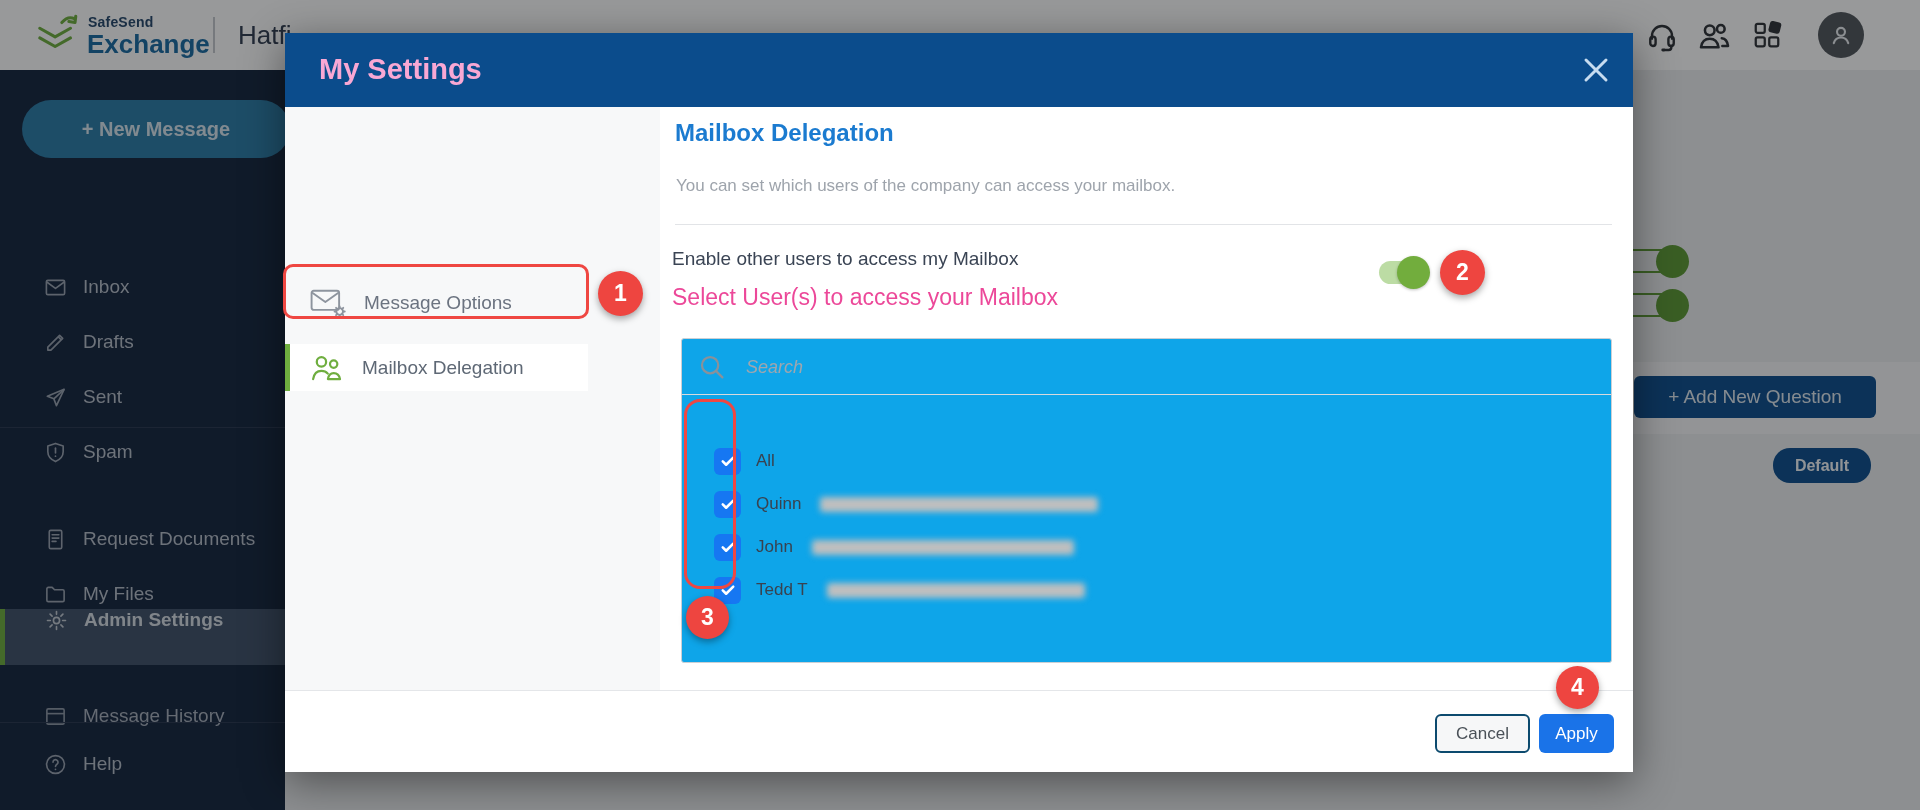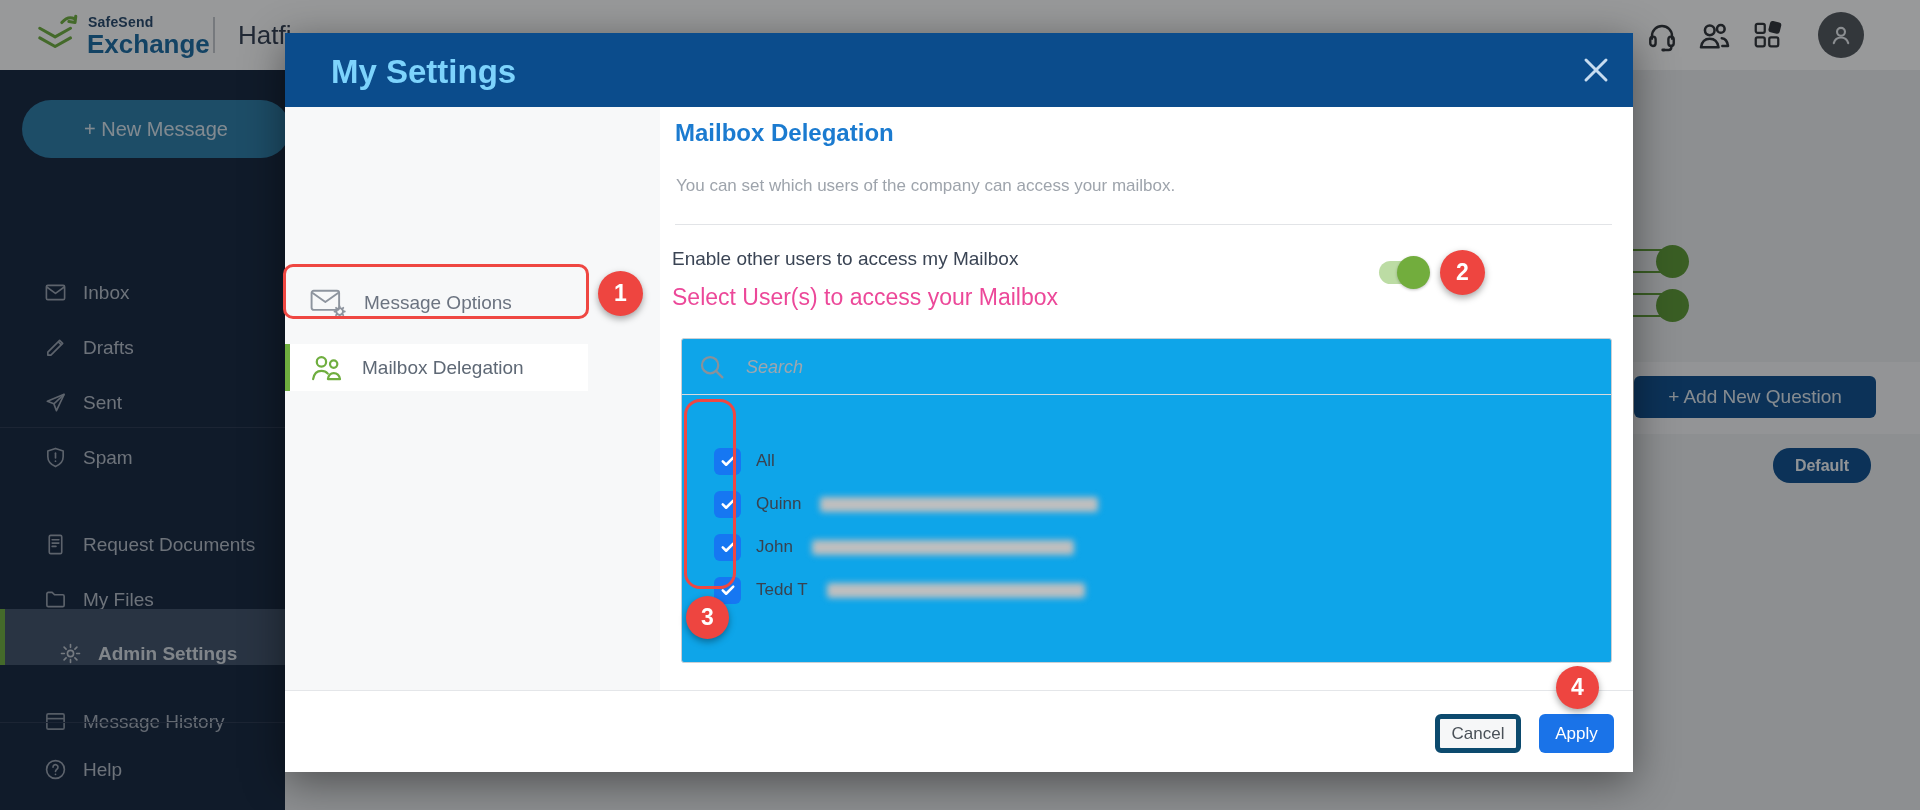--- a/index.html
+++ b/index.html
@@ -14,45 +14,45 @@
   .brand-line2{position:absolute;left:87px;top:29px;font-size:26px;font-weight:700;color:#1A6BA3;}
   .vsep{position:absolute;left:213px;top:17px;width:2px;height:36px;background:#C5C9CE;}
   .workspace{position:absolute;left:238px;top:20px;font-size:26px;color:#323E52;white-space:nowrap;}
   .top-icon{position:absolute;top:20px;color:#2F3237;}
   #avatar{position:absolute;left:1818px;top:12px;width:46px;height:46px;border-radius:50%;background:#51565C;
           display:flex;align-items:center;justify-content:center;}
 
   
   #sidebar{position:absolute;left:0;top:70px;width:285px;height:740px;background:#16263F;z-index:10;}
   #new-message{position:absolute;left:22px;top:30px;width:268px;height:58px;border-radius:29px;background:#2C7CA8;
-               color:#D8E5EE;font-size:20px;display:flex;align-items:center;justify-content:center;white-space:nowrap;}
-  .side-item{position:absolute;left:44px;height:28px;display:flex;align-items:flex-end;gap:16px;
+               color:#D8E5EE;font-size:20px;display:flex;align-items:center;justify-content:center;white-space:nowrap;font-weight:bold;}
+  .side-item{position:absolute;left:44px;height:28px;display:flex;align-items:flex-start;gap:16px;
              color:#B6BEC9;font-size:19px;white-space:nowrap;}
   .side-item svg{flex:0 0 auto;}
   .side-item.active{left:0;width:285px;height:56px;background:#41526A;border-left:5px solid #6FAE3F;
-                    padding-left:54px;box-sizing:border-box;font-weight:700;color:#D6DCE3;}
+                    padding-left:40px;box-sizing:border-box;font-weight:700;color:#D6DCE3;}
   .side-div{position:absolute;left:0;width:285px;height:1px;background:#2A3850;}
 
   
   .bg-track{position:absolute;width:62px;height:24px;border:2px solid #5E9A35;border-radius:13px;box-sizing:border-box;}
   .bg-knob{position:absolute;width:33px;height:33px;border-radius:50%;background:#5E9A35;}
   #bg-panel{position:absolute;left:1628px;top:362px;width:292px;height:72px;background:#F6F7F8;}
   #bg-add-question{position:absolute;left:1634px;top:376px;width:242px;height:42px;border-radius:6px;background:#0E4F8E;
                    color:#DFE7EE;font-size:19px;display:flex;align-items:center;justify-content:center;}
   #bg-default{position:absolute;left:1773px;top:448px;width:98px;height:35px;border-radius:17px;background:#0E4F8E;
               color:#F2F5F8;font-size:16px;font-weight:700;display:flex;align-items:center;justify-content:center;}
 
   
   #overlay{position:absolute;left:0;top:0;width:1920px;height:810px;background:rgba(10,12,14,0.42);z-index:40;}
 
   
   #modal{position:absolute;left:285px;top:33px;width:1348px;height:739px;background:#FFFFFF;z-index:60;
          box-shadow:0 10px 40px rgba(0,0,0,.45);}
   #modal-header{position:absolute;left:0;top:0;width:100%;height:74px;background:#0B4C8C;}
-  #modal-title{position:absolute;left:34px;top:20px;font-size:33px;font-weight:600;color:#7dd3fc;margin-left:12px;}
+  #modal-title{position:absolute;left:34px;top:20px;font-size:29px;font-weight:600;color:#f9a8d4;}
   #modal-close{position:absolute;right:22px;top:22px;width:30px;height:30px;cursor:pointer;}
   #modal-nav{position:absolute;left:0;top:74px;width:375px;height:583px;background:#F7F8F9;}
   .nav-item{position:absolute;left:25px;display:flex;align-items:center;gap:18px;color:#6B7380;font-size:19px;white-space:nowrap;}
   #nav-active-row{position:absolute;left:0;top:237px;width:303px;height:47px;background:#FFFFFF;
                   border-left:5px solid #6FAE3F;box-sizing:border-box;}
   #modal-footer{position:absolute;left:0;top:657px;width:100%;height:82px;background:#FFFFFF;border-top:1px solid #E4E6E9;box-sizing:border-box;}
 
   
   .content-heading{position:absolute;left:390px;top:86px;font-size:24px;font-weight:600;color:#1B7BD0;}
   .content-desc{position:absolute;left:391px;top:143px;font-size:17px;color:#9EA4AC;}
@@ -67,21 +67,21 @@
   #search-icon{position:absolute;left:15px;top:13px;color:#8A9199;}
   #search-input{position:absolute;left:62px;top:10px;width:500px;height:34px;border:none;outline:none;background:transparent;
                 font-family:"Liberation Sans",sans-serif;font-size:18px;color:#3A4454;}
   #search-input::placeholder{font-style:italic;color:#9FA6AE;}
   .user-row{position:absolute;left:20px;height:28px;display:flex;align-items:center;gap:15px;font-size:17px;color:#39424F;padding-left:12px;}
   .cb{width:27px;height:27px;border-radius:6px;background:#1677F2;display:flex;align-items:center;justify-content:center;flex:0 0 auto;}
   .masked{display:inline-block;height:15px;border-radius:3px;background:#BFBFBF;filter:blur(3px);margin-left:4px;}
 
   .btn{position:absolute;height:39px;border-radius:6px;font-size:17px;display:flex;align-items:center;justify-content:center;
        box-sizing:border-box;cursor:pointer;}
-  #btn-cancel{left:1150px;top:23px;width:86px;background:#F6F7F8;border:5px solid #0c4a6e;color:#4A5158;}
+  #btn-cancel{left:1150px;top:23px;width:95px;background:#F6F7F8;border:2px solid #0c4a6e;color:#4A5158;}
   #btn-apply{left:1254px;top:23px;width:75px;background:#1A73E8;color:#FFFFFF;}
 
   
   .ann-box{position:absolute;border:3.5px solid #EF4742;z-index:80;box-sizing:border-box;}
   .ann-badge{position:absolute;width:45px;height:45px;border-radius:50%;background:#EE4540;color:#fff;z-index:80;
              font-size:23px;font-weight:700;display:flex;align-items:center;justify-content:center;
              box-shadow:0 3px 7px rgba(0,0,0,.35);}
 </style>
 </head>
 <body>

